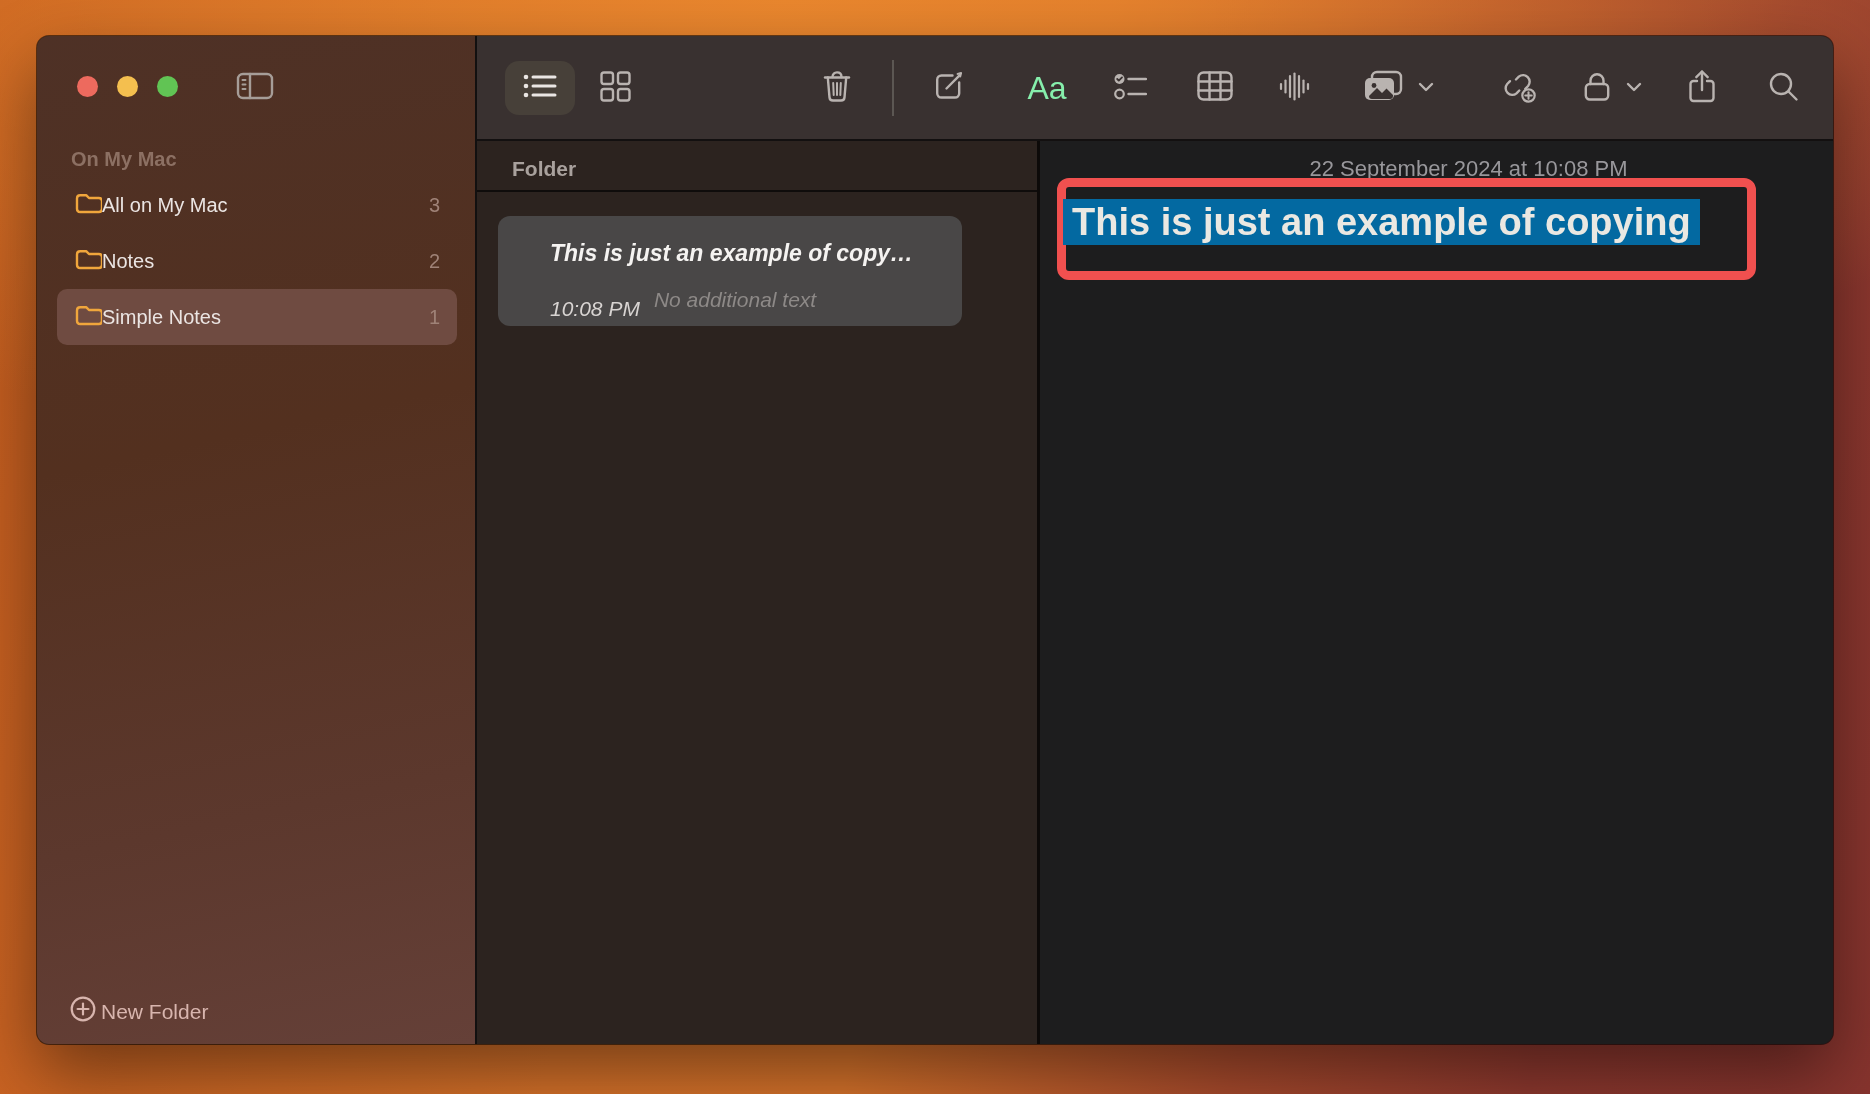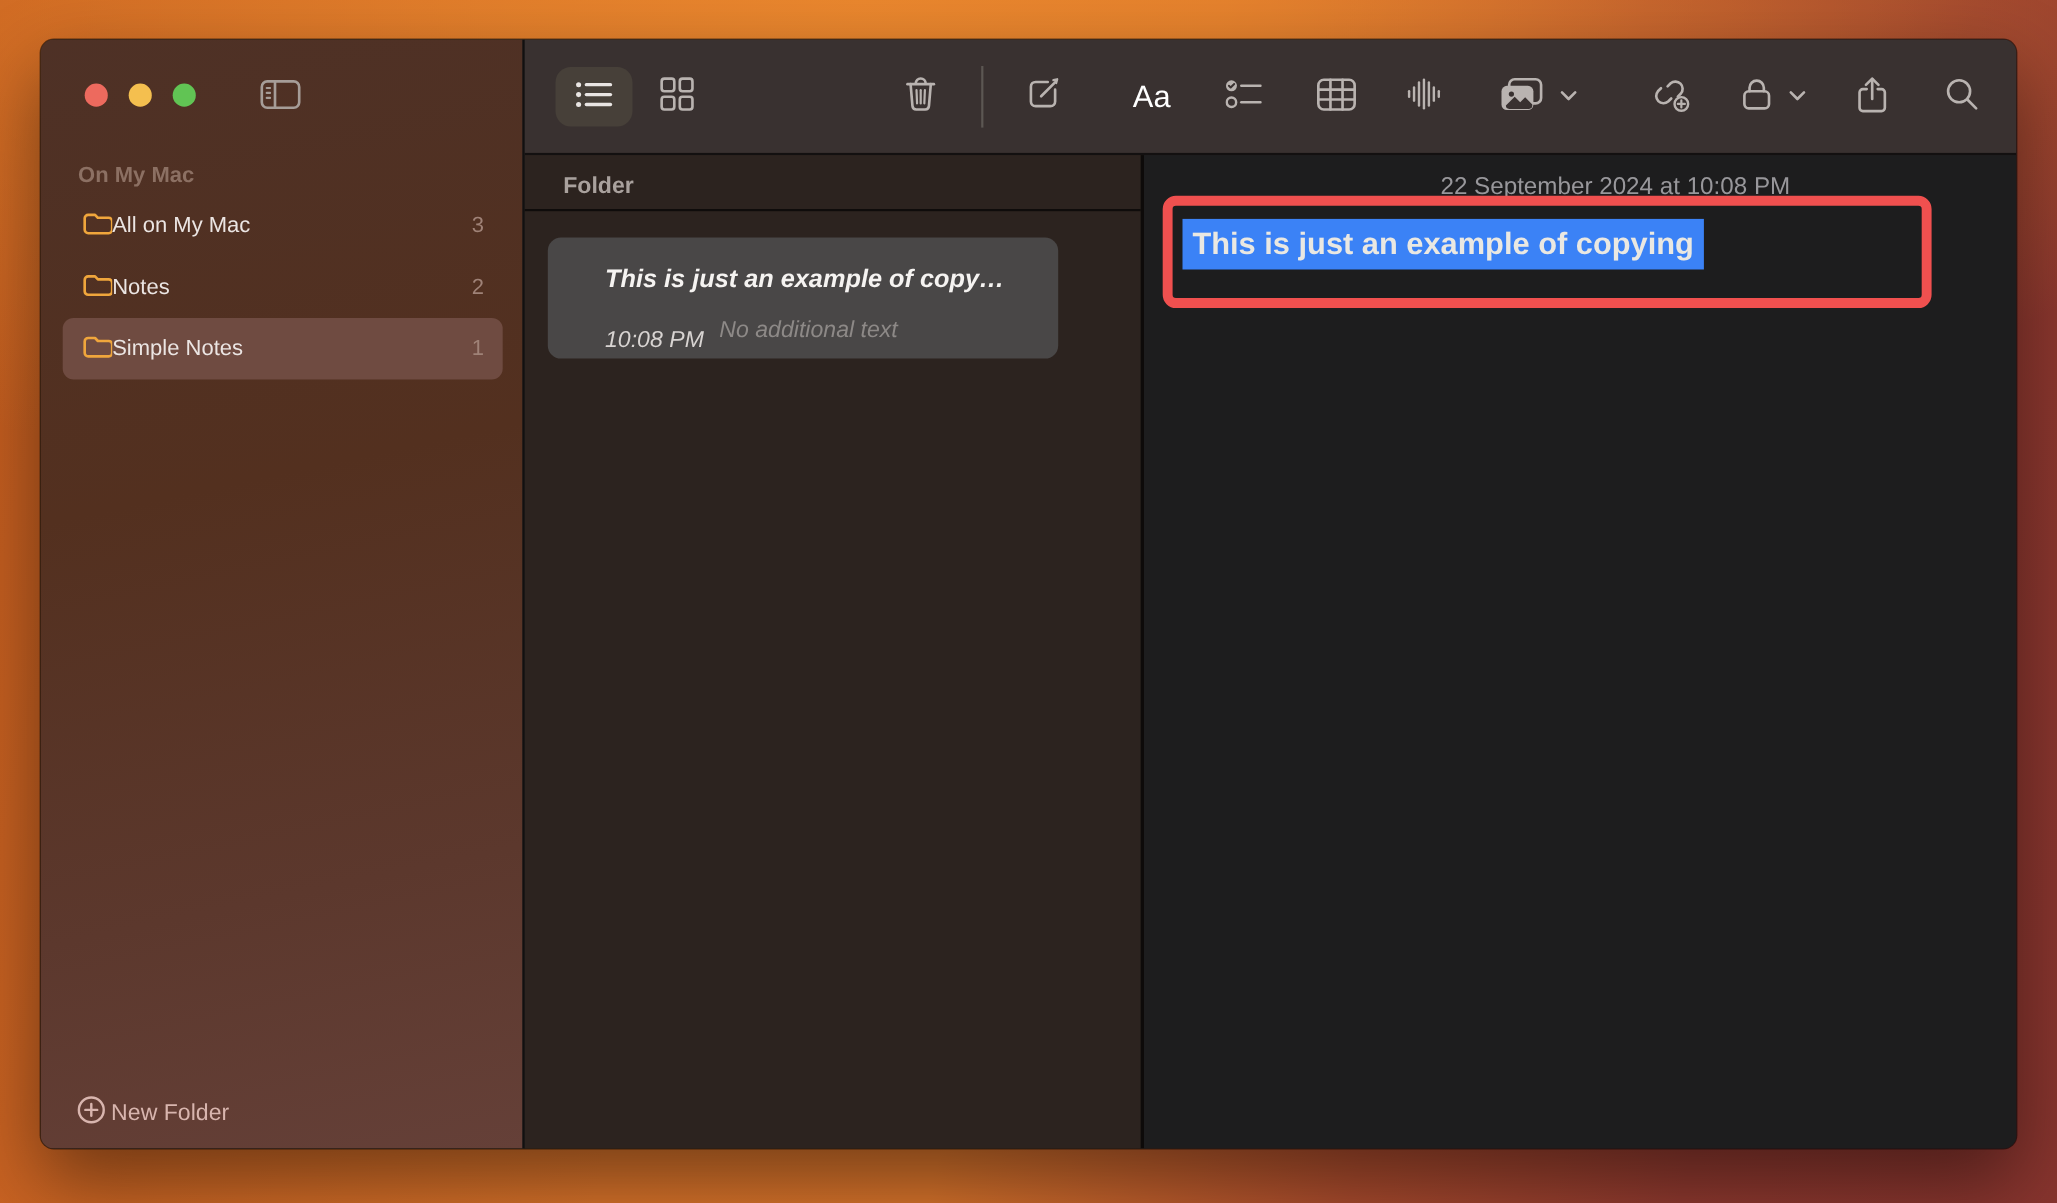--- a/index.html
+++ b/index.html
@@ -35,42 +35,42 @@
   .new-folder { position:absolute; left:33px; top:960px; display:flex; align-items:center;
     gap:5px; color:#d8b5ae; font-size:21px; }
   
   .toolbar { position:absolute; left:440px; top:0; width:1356px; height:105px;
     background:#393130; border-bottom:2px solid #131010; }
   .tb { position:absolute; top:25px; width:54px; height:54px; display:flex;
     align-items:center; justify-content:center; border-radius:12px; }
   .tb-wide { width:70px; }
   .tb.active { background:#474039; border-radius:14px; }
   .tb-sep { position:absolute; left:415px; top:24px; width:2px; height:56px; background:#5c5753; }
-  .aa { font-size:28px; color:#ffffff; }
+  .aa { font-size:32px; color:#86efac; }
   .chev { position:absolute; top:40px; width:22px; height:22px; display:flex; align-items:center; justify-content:center; }
   .ticon { stroke:#b9b3b0; fill:none; stroke-width:2.4; stroke-linecap:round; stroke-linejoin:round; }
   .ticon-fill { fill:#b9b3b0; stroke:none; }
   
   .notelist { position:absolute; left:440px; top:105px; width:563px; height:903px;
     background:#2c231f; border-right:3px solid #0d0a09; }
   .today { position:absolute; left:35px; top:16px; font-size:21px; font-weight:700; color:#a9a19d; }
   .nl-div { position:absolute; left:0; top:49px; width:100%; height:2px; background:#0f0c0b; }
   .note-card { position:absolute; left:21px; top:75px; width:464px; height:110px;
     border-radius:12px; background:#494747; padding:24px 18px 0 52px;font-style:italic; }
   .note-card .t { font-size:23px; font-weight:700; color:#f5f3f1; white-space:nowrap; overflow:hidden; }
   .note-card .meta { margin-top:9px; font-size:21px; display:flex; gap:14px; }
   .note-card .time { color:#d8d4d2;margin-top:21px; }
   .note-card .prev { color:#8d8987;margin-top:12px; }
   
   .editor { position:absolute; left:1003px; top:105px; width:793px; height:903px; background:#1d1d1e;padding-left:32px; }
   .ed-date { position:absolute; top:15px; width:100%; text-align:center; font-size:22px; color:#98979b; }
   .anno-box { position:absolute; left:17px; top:37px; width:699px; height:102px;
     border:9px solid #f0504f; border-radius:12px; }
-  .ed-title { position:absolute; left:35px; top:58px; background:#3b82f6; color:#eae8e2;
-    font-size:28px; font-weight:700; line-height:46px; padding:0 9px; white-space:nowrap; }
+  .ed-title { position:absolute; left:23px; top:58px; background:#0369a1; color:#eae8e2;
+    font-size:38px; font-weight:700; line-height:46px; padding:0 9px; white-space:nowrap; }
 </style>
 </head>
 <body>
 
 <div class="window">
 
   <div class="sidebar">
     <div class="traffic">
       <span style="background:#ed6a5e"></span>
       <span style="background:#f4bf4f"></span>

